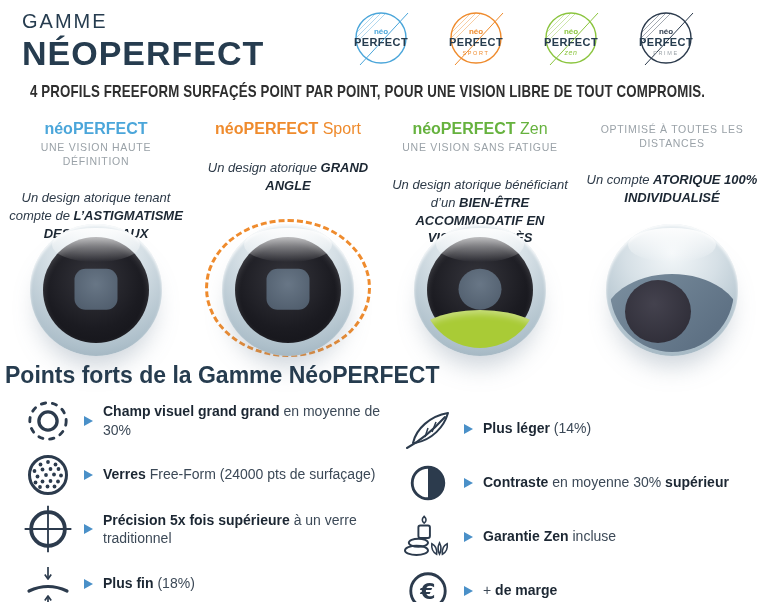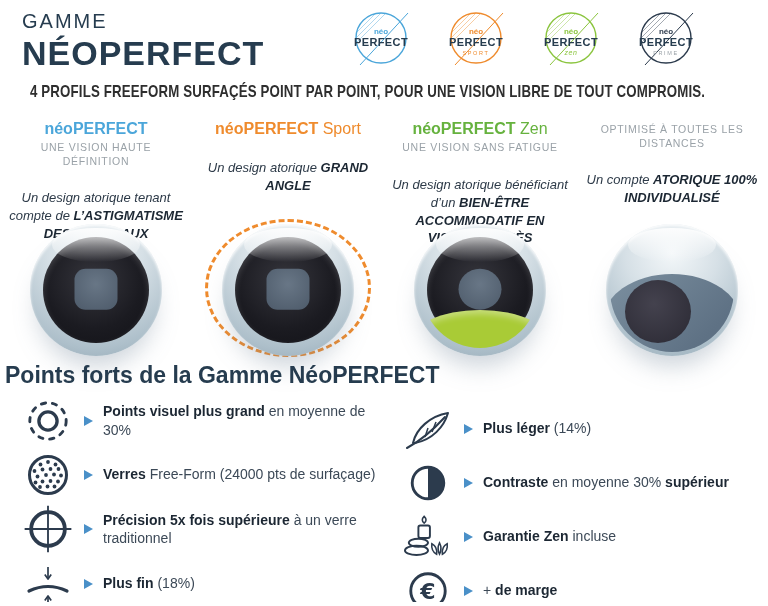--- a/index.html
+++ b/index.html
@@ -251,21 +251,21 @@
     <div class="points-col left">
 
       <div class="point-item">
         <span class="point-icon">
           <svg width="44" height="44" viewBox="0 0 46 46" class="icon-stroke">
             <circle cx="23" cy="23" r="19" stroke-width="3" stroke-dasharray="4.5 7.2" stroke-linecap="round"></circle>
             <circle cx="23" cy="23" r="9.5" stroke-width="3.5"></circle>
           </svg>
         </span>
         <span class="point-arrow"></span>
-        <span class="point-text"><strong>Points visuel plus grand</strong><span> en moyenne de 30%</span><strong></strong></span>
+        <span class="point-text"><strong>Champ visuel grand grand</strong><span> en moyenne de 30%</span><strong></strong></span>
       </div>
 
       <div class="point-item">
         <span class="point-icon">
           <svg width="46" height="46" viewBox="0 0 46 46" class="icon-stroke">
             <circle cx="23" cy="23" r="18.5" stroke-width="3"></circle>
             <g fill="#2c3b4d" stroke="none">
               <circle cx="23" cy="10" r="1.9"></circle>
                 <circle cx="15.5" cy="12.5" r="1.9"></circle>
                 <circle cx="30.5" cy="12.5" r="1.9"></circle>

